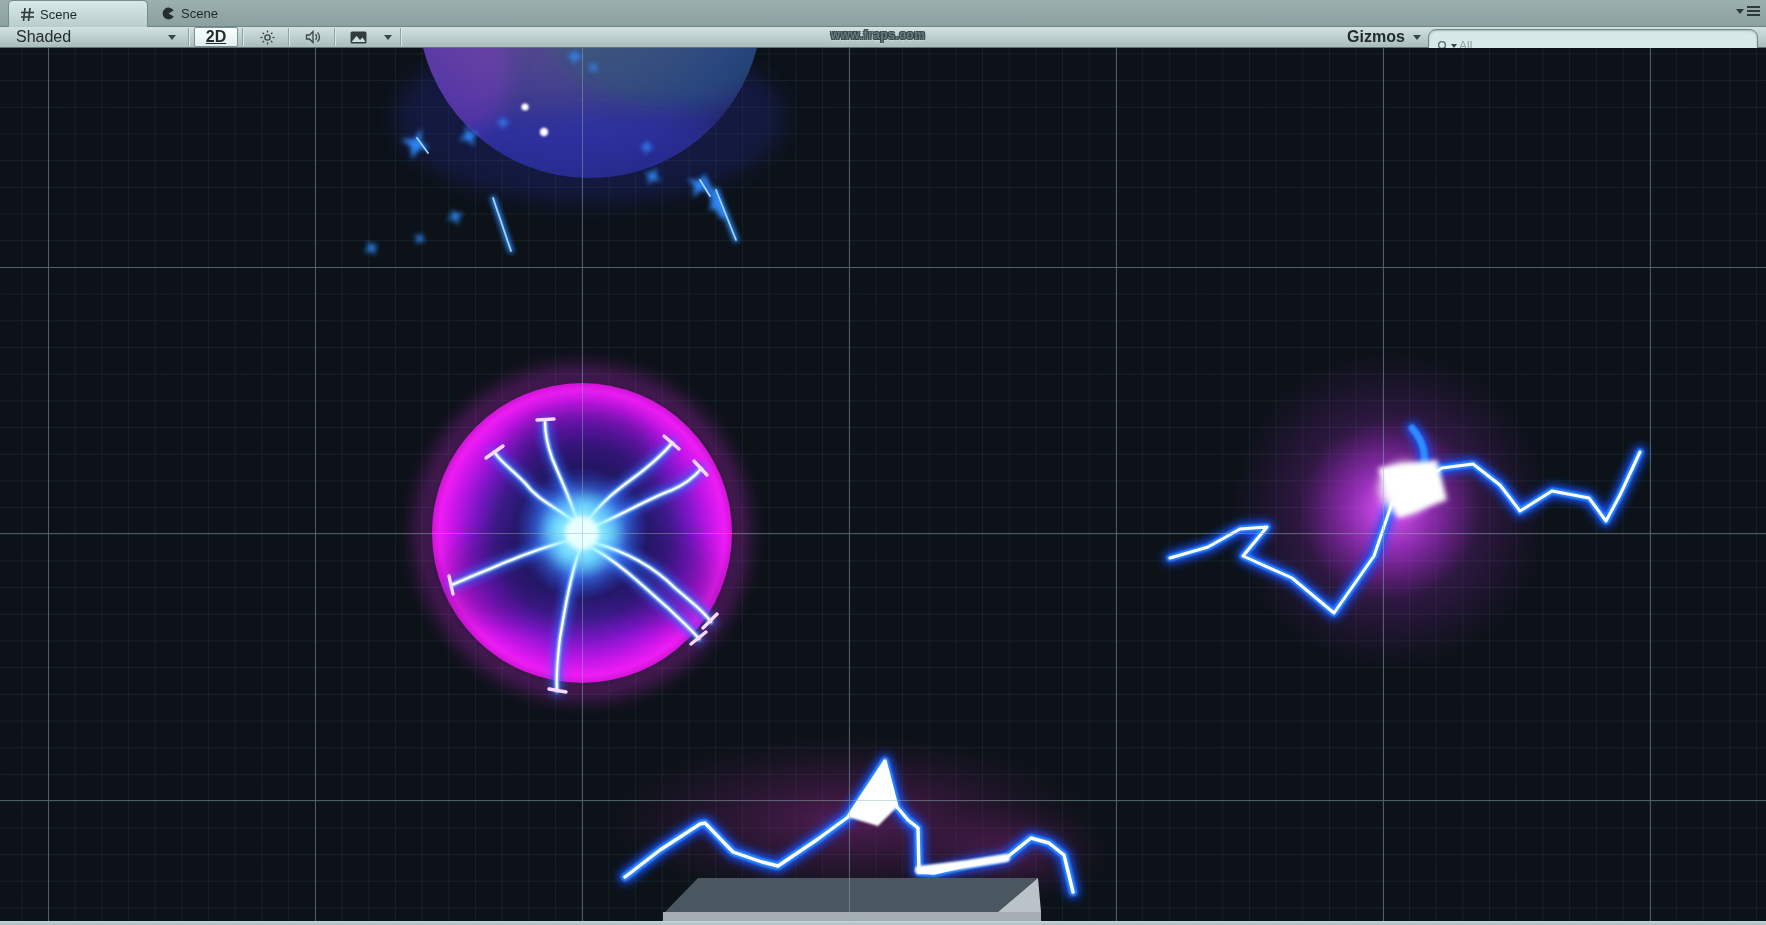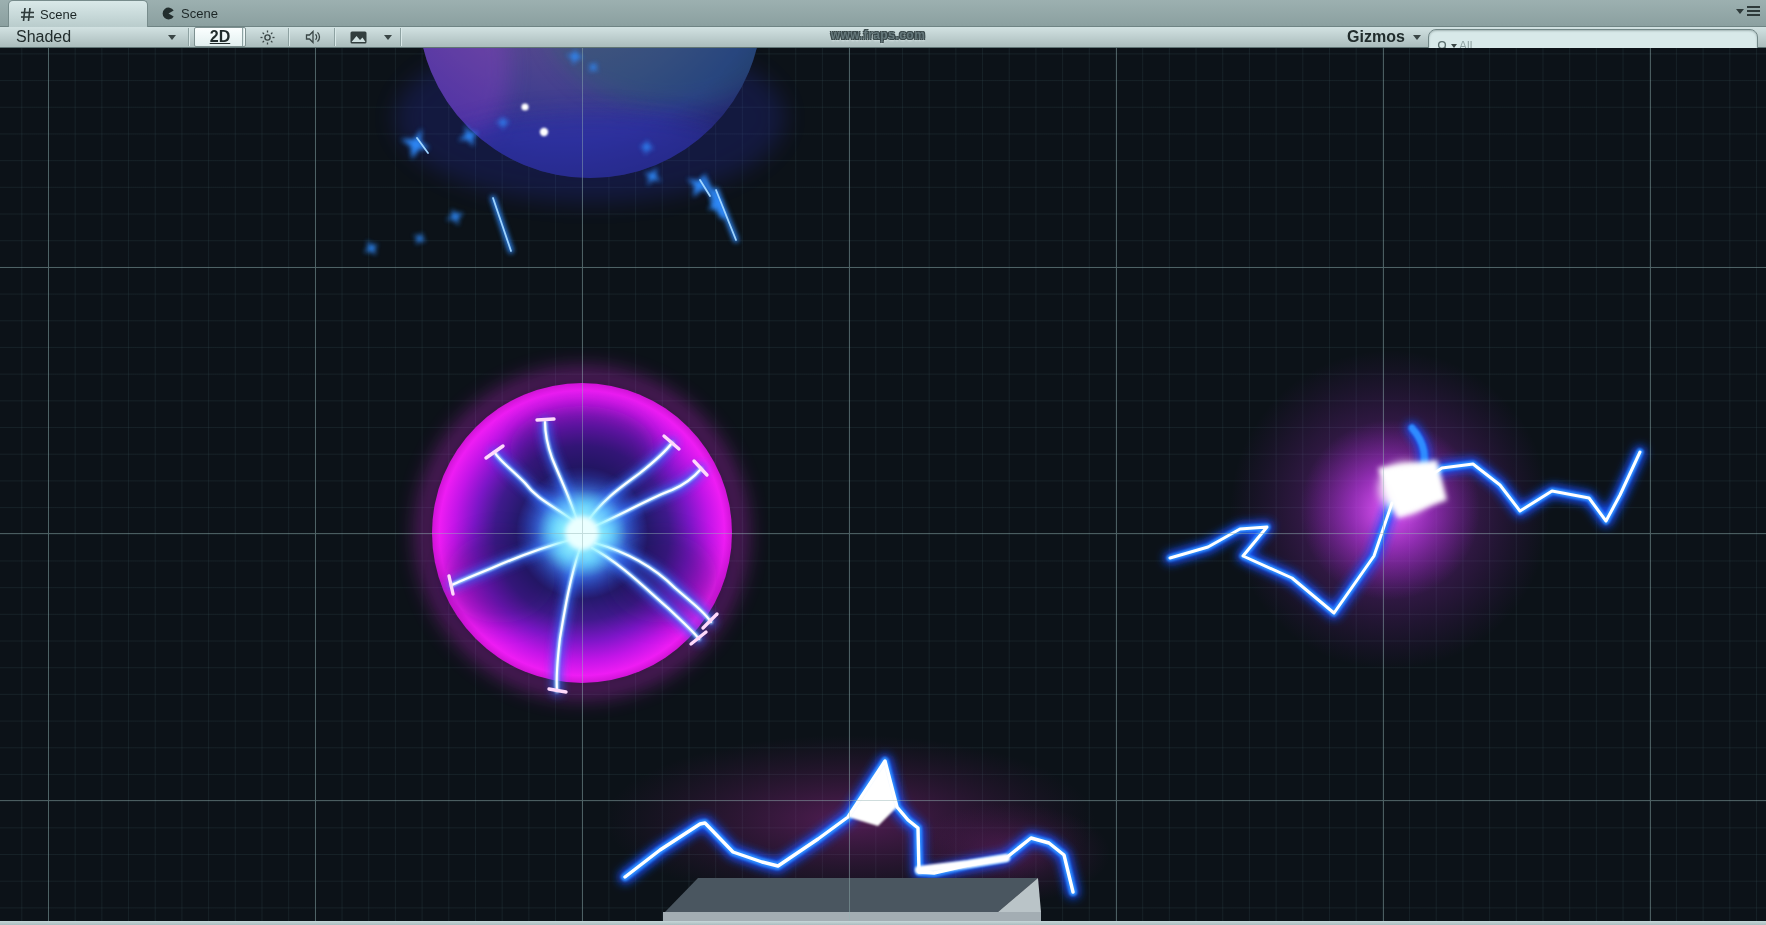--- a/index.html
+++ b/index.html
@@ -24,21 +24,21 @@
   
   .toolbar { position:absolute; left:0; top:27px; width:1766px; height:21px;
              background:linear-gradient(#d2e2e2,#aabcbc); border-bottom:1px solid #5f7474; }
   .tbtn { position:absolute; top:0; height:20px; display:flex; align-items:center; justify-content:center;
           font-size:16px; color:#212c2c; }
   .sep { position:absolute; top:1px; height:18px; width:1px; background:#8ea2a2; box-shadow:1px 0 0 #d9e8e8; }
   .dd-arrow { width:0; height:0; border-left:4px solid transparent; border-right:4px solid transparent;
               border-top:5px solid #3a4646; }
   .shaded { left:6px; width:180px; justify-content:flex-start; padding:0 10px; gap:8px; }
   .shaded .dd-arrow { position:absolute; right:10px; top:8px; }
-  .btn2d { left:194px; width:52px; background:linear-gradient(#fbffff,#e2efef);
+  .btn2d { left:194px; width:44px; background:linear-gradient(#fbffff,#e2efef);
            border:1px solid #7d9090; border-radius:2px; font-weight:bold;text-decoration:underline; }
   .sunbtn { left:246px; width:42px; }
   .audiobtn { left:292px; width:42px; }
   .fxbtn { left:338px; width:40px; }
   .fxarrow { left:378px; width:20px; }
   .watermark { position:absolute; left:878px; top:1px; transform:translateX(-50%);
                font-size:12px; font-weight:bold; letter-spacing:.5px; color:#66797c;
                text-shadow:-1px -1px 0 #39484a, 1px -1px 0 #39484a, -1px 1px 0 #39484a, 1px 1px 0 #39484a,
                            0 2px 2px rgba(230,242,242,.8); }
   .gizmos { left:1348px; width:72px; gap:8px; font-weight:bold; }

